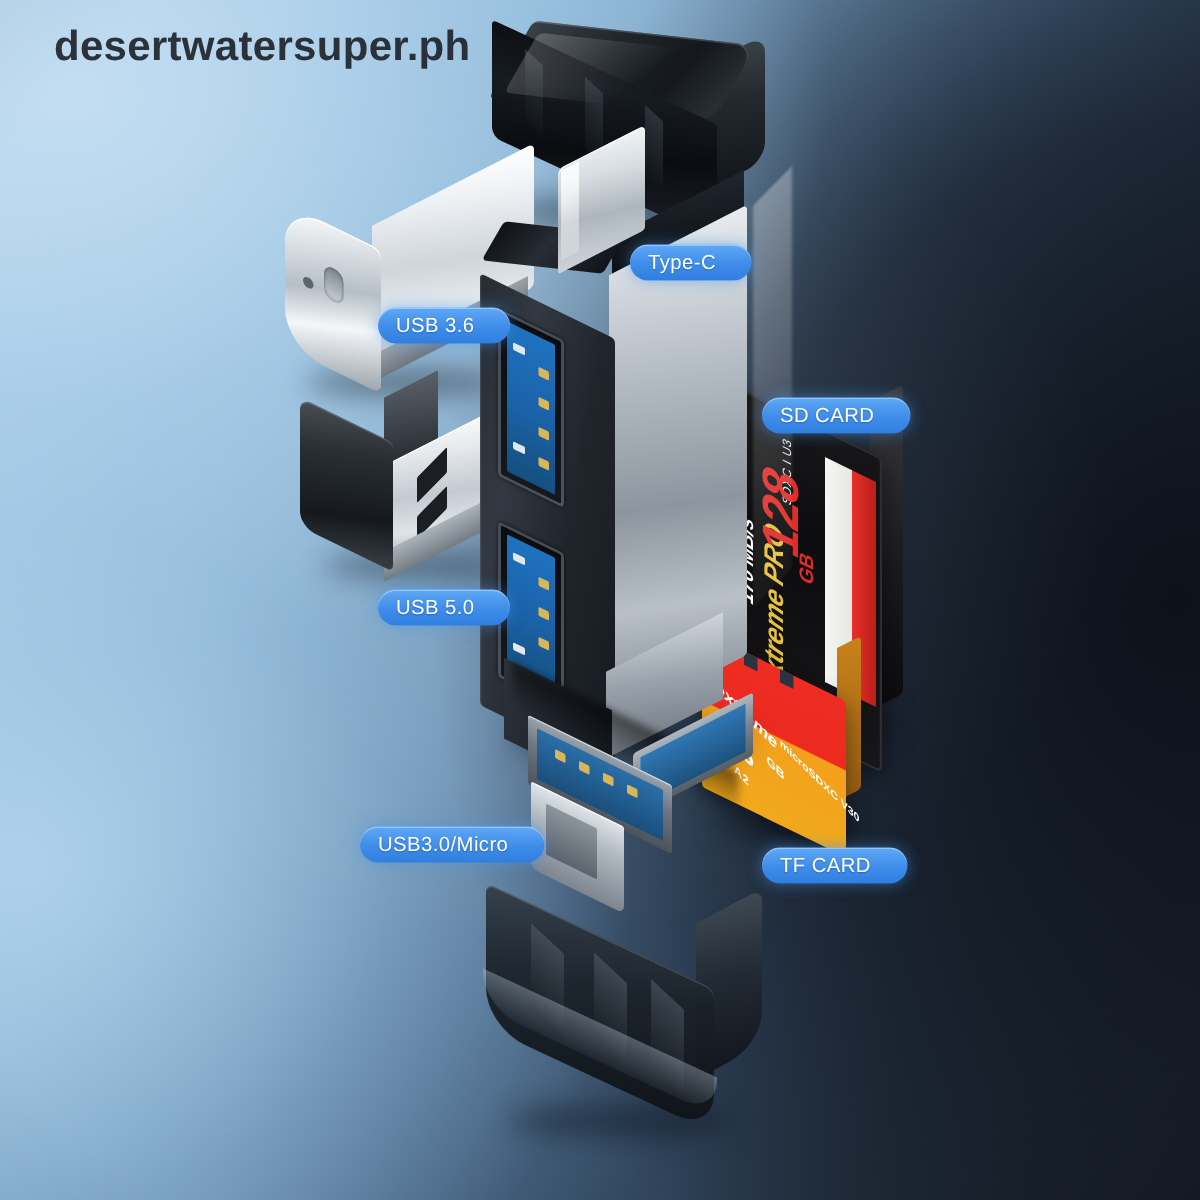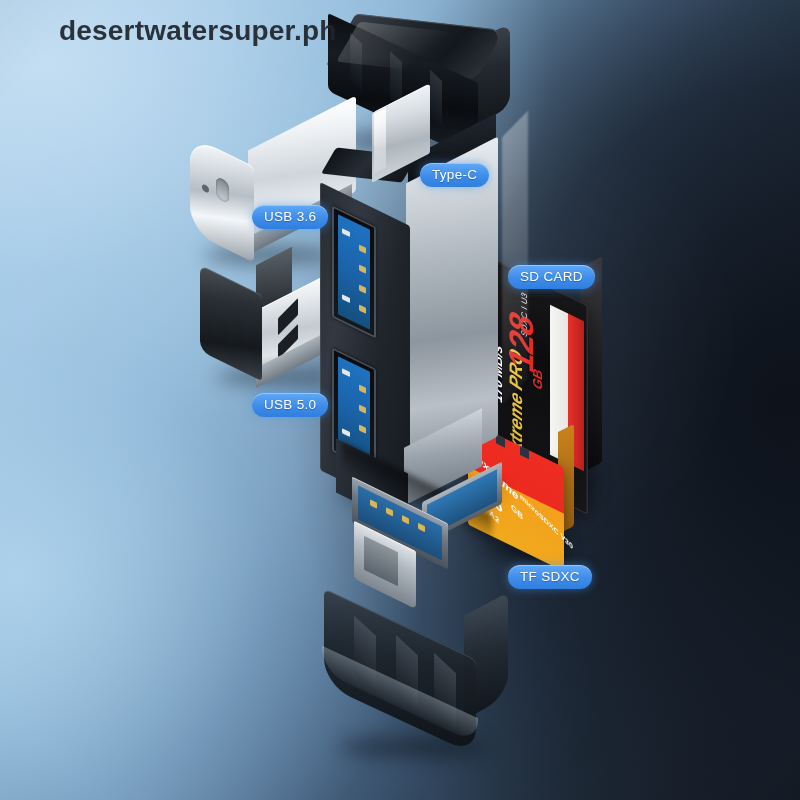--- a/index.html
+++ b/index.html
@@ -31,28 +31,27 @@
       radial-gradient(ellipse 560px 420px at 44% 42%, rgba(255,255,255,.07) 0%, rgba(255,255,255,0) 70%),
       radial-gradient(ellipse 900px 900px at 50% 50%, rgba(0,0,0,0) 55%, rgba(0,0,0,.18) 100%);
   }
 
   
   .watermark{
     position:absolute;left:36px;top:15px;
     font-size:28px;font-weight:bold;letter-spacing:.2px;
     color:#20242b;opacity:.92;z-index:60;white-space:nowrap;
     font-family:"Liberation Sans", sans-serif;
-    margin-left:23px;
   }
 
   
   .pill{
     position:absolute;z-index:55;
     color:#ffffff;font-size:13.5px;letter-spacing:.3px;white-space:nowrap;
-    padding:4px 12px 5px 12px;border-radius:999px;
+    padding:4px 24px 5px 12px;border-radius:999px;
     background:linear-gradient(180deg,#5fa9f7 0%,#3f8ce9 55%,#2f7fe0 100%);
     box-shadow:0 0 10px rgba(70,150,235,.55), inset 0 1px 0 rgba(255,255,255,.35);
     text-shadow:0 1px 1px rgba(0,40,90,.35);
     text-align:right;
   }
 
   
   .obj{position:absolute;}
   .sh{position:absolute;border-radius:50%;filter:blur(9px);background:rgba(5,10,18,.40);}
 
@@ -510,15 +509,16 @@
       <div class="bcap-inner" style="left:72px;"></div>
       <div class="bcap-inner" style="left:110px;"></div>
     </div>
     <div class="bcap-lip"></div>
   </div>
 
   <div class="pill" id="callout-type-c" style="left:420px;top:163px;">Type-C</div>
   <div class="pill" id="callout-usb-2-0" style="left:252px;top:205px;">USB 3.6</div>
   <div class="pill" id="callout-sd-card" style="left:508px;top:265px;">SD CARD</div>
   <div class="pill" id="callout-usb-3-0" style="left:252px;top:393px;">USB 5.0</div>
-  <div class="pill" id="callout-tf-card" style="left:508px;top:565px;">TF SDXC</div>
+  <div class="pill" id="callout-usb30-micro" style="left:240px;top:551px;">USB3.0/Micro</div>
+  <div class="pill" id="callout-tf-card" style="left:508px;top:565px;">TF CARD</div>
 
 </div>
 
 </body></html>

